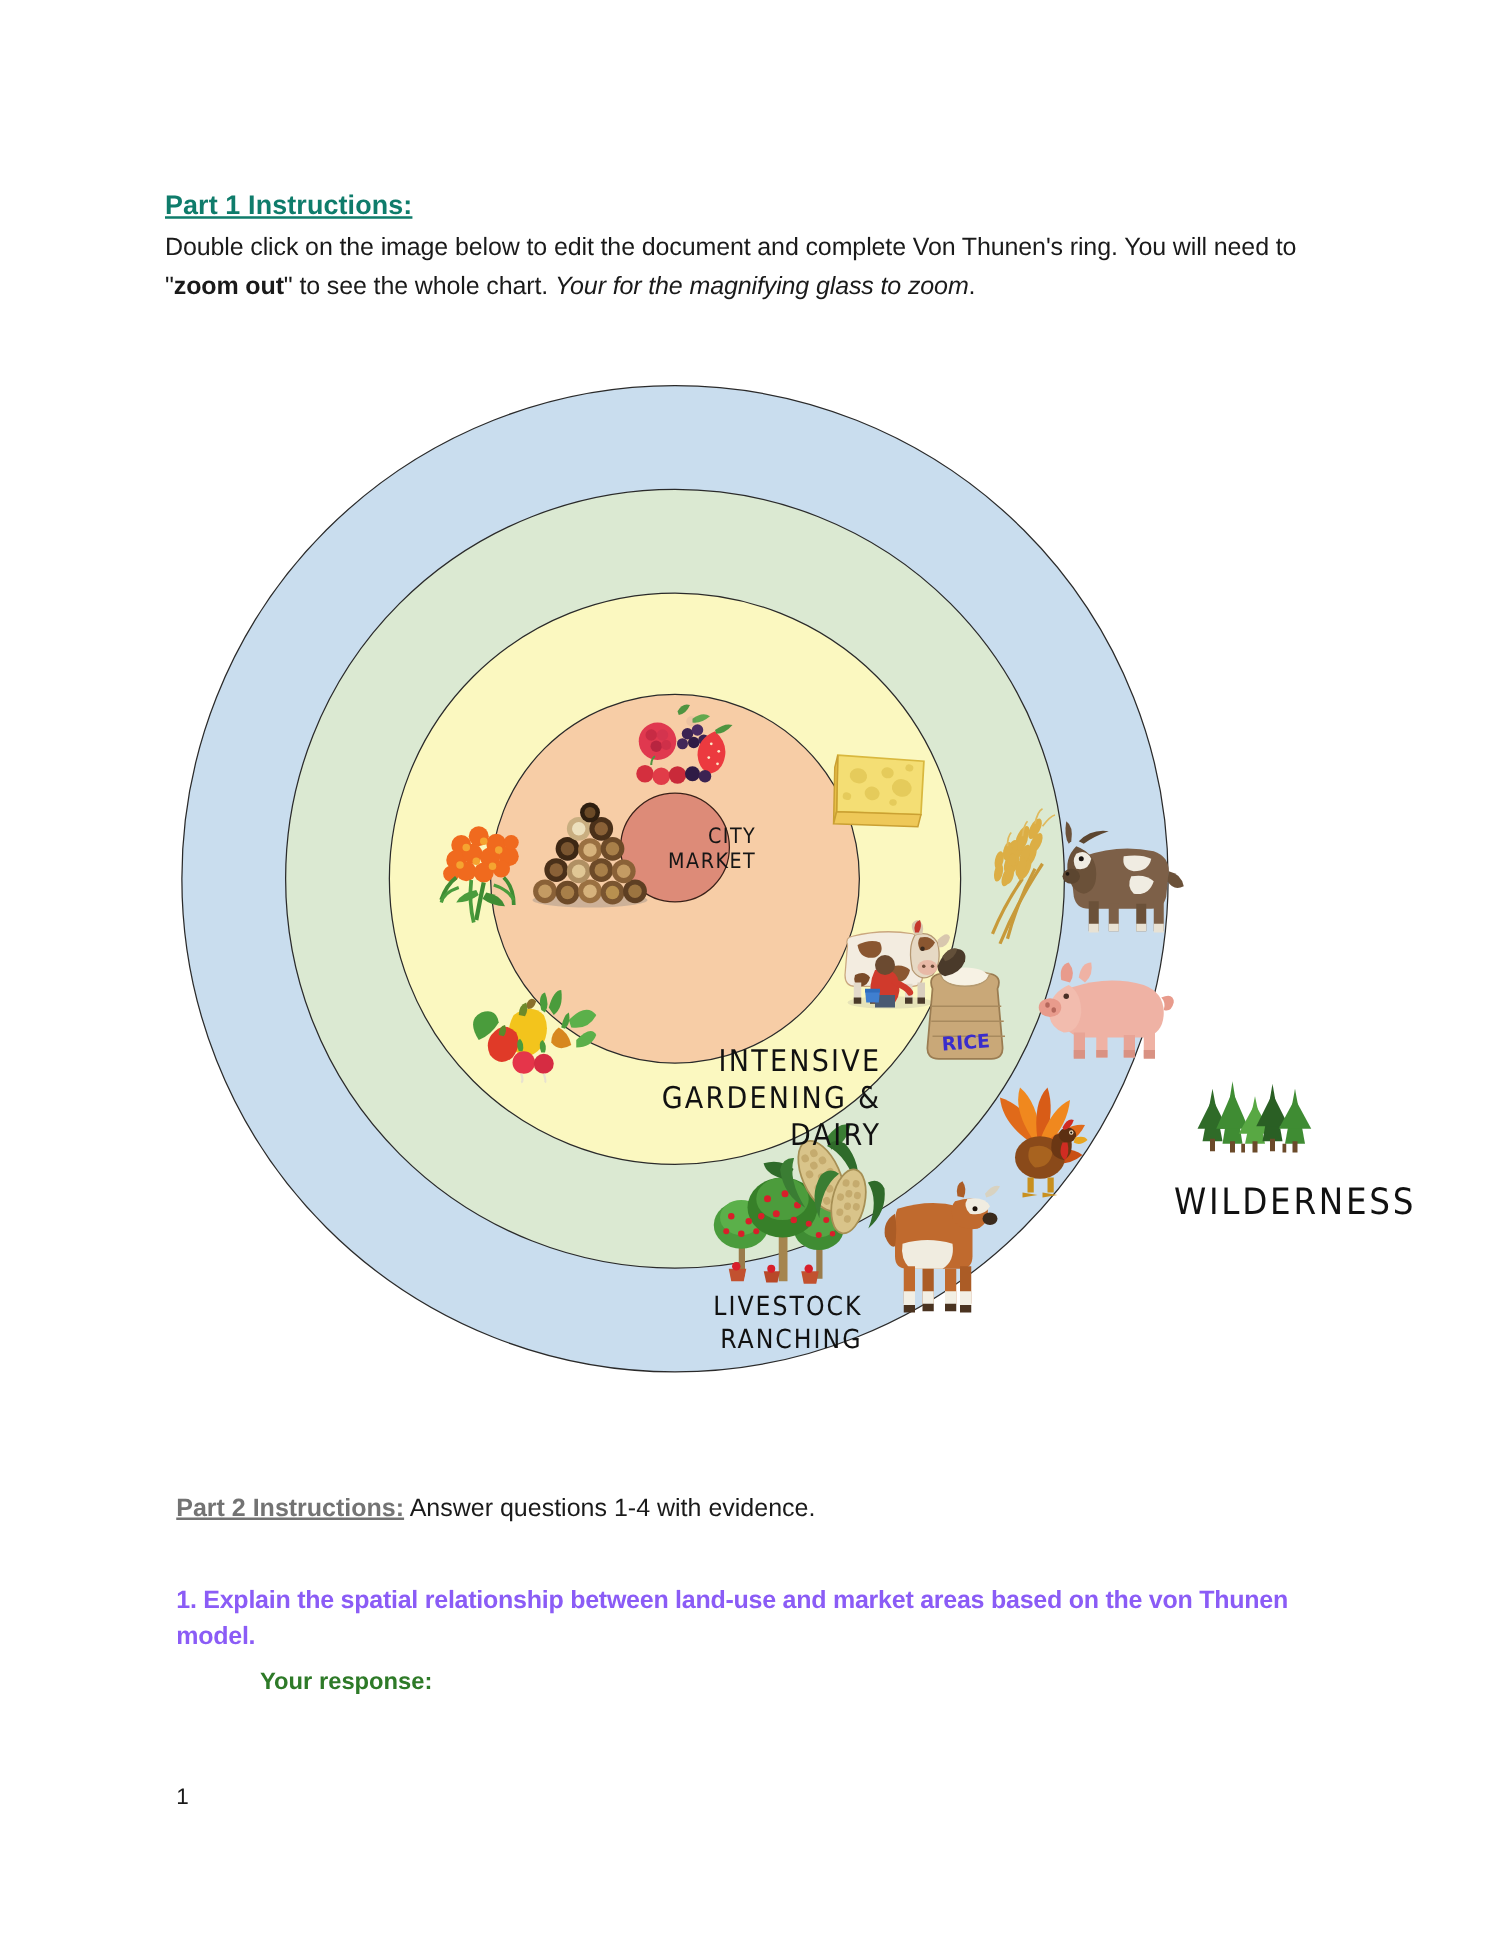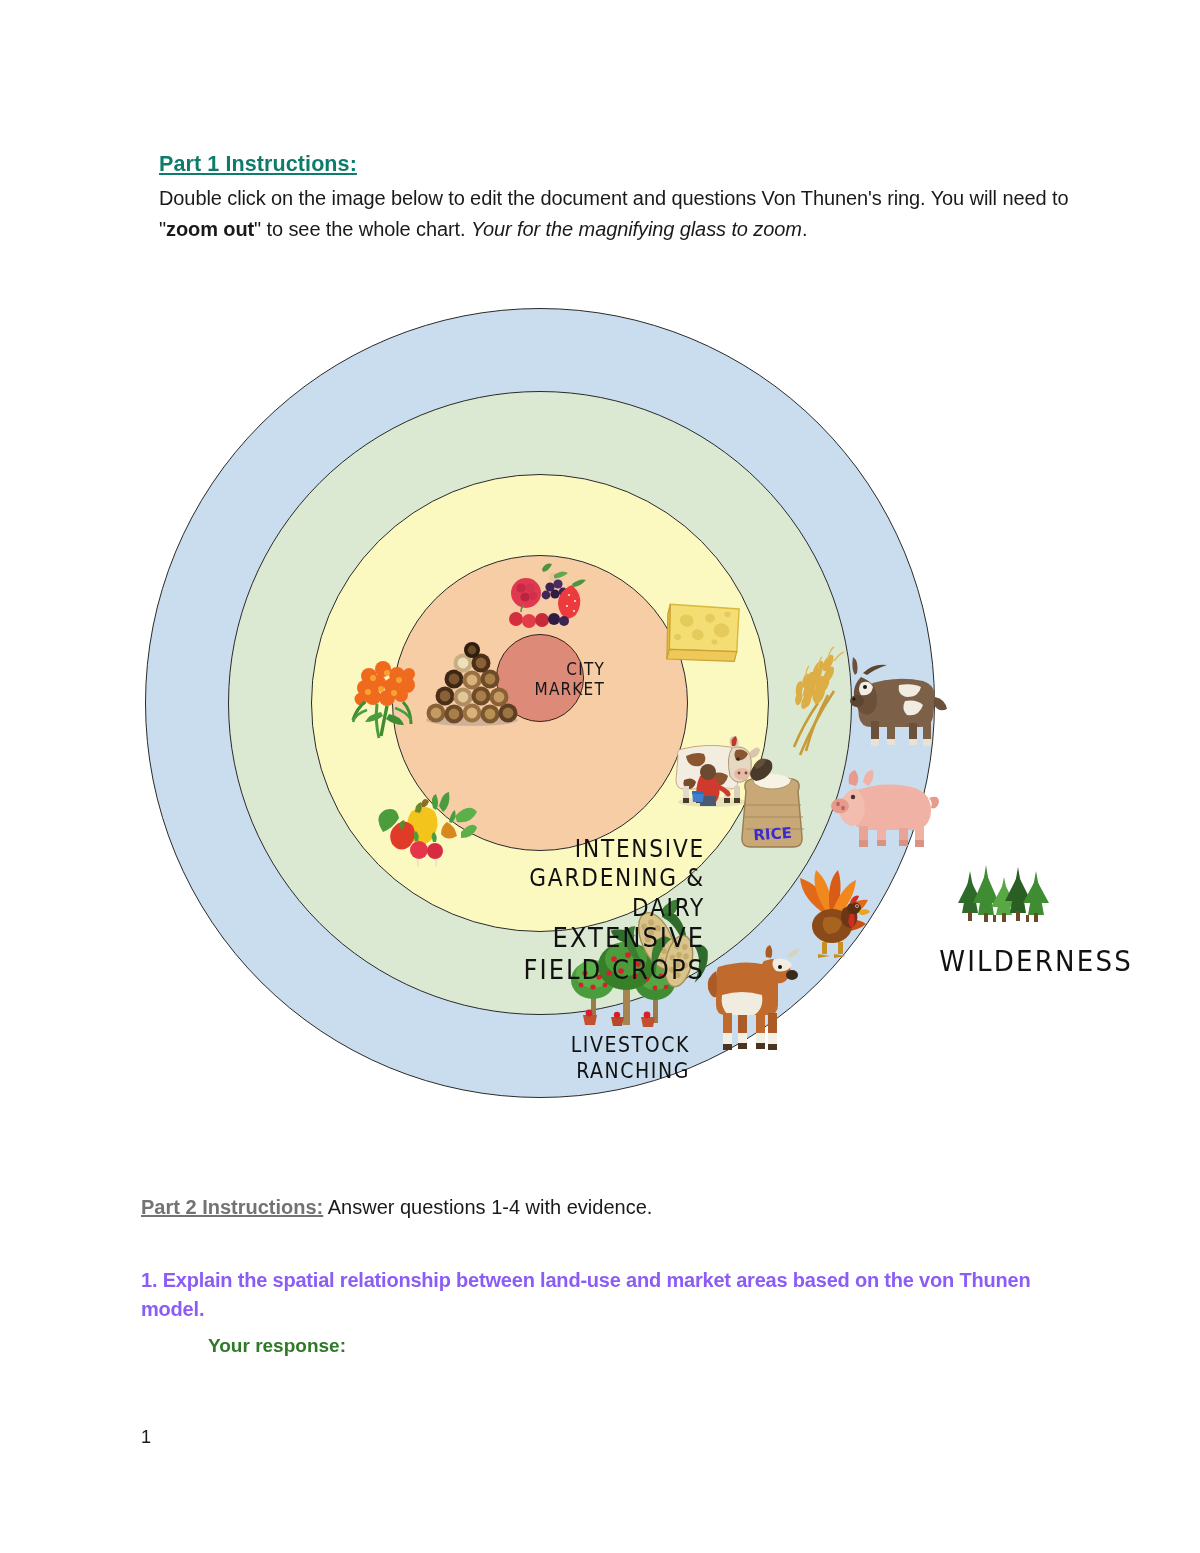--- a/index.html
+++ b/index.html
@@ -17,21 +17,21 @@
   .page {
     position: absolute;
     left: 0; top: 0;
     width: 1200px; height: 1553px;
     padding: 0;
   }
 
   
   .instructions-block {
     position: absolute;
-    left: 159px;
+    left: 132px;
     top: 150px;
     width: 920px;
   }
   .heading-underlined {
     color: #0f7c6b;
     font-size: 21.5px;
     font-weight: 700;
     text-decoration: underline;
     letter-spacing: 0.1px;
     line-height: 1.35;
@@ -202,21 +202,21 @@
     color: #1a1a1a;
   }
 </style>
 </head>
 <body>
 
 <div class="page">
 
   <div class="instructions-block">
     <span class="heading-underlined">Part 1 Instructions:</span>
-    <p class="para"><span>Double click on the image below to edit the document and questions Von Thunen's ring.</span>
+    <p class="para"><span>Double click on the image below to edit the document and complete Von Thunen's ring.</span>
       <span>You will need to "</span><b>zoom out</b><span>" to see the whole chart. </span><i>Your for the magnifying glass to</i>
       <i>zoom</i><span>.</span></p>
   </div>
 
   <div class="diagram">
 
     <div class="ring ring-livestock"></div>
     <div class="ring ring-extensive"></div>
     <div class="ring ring-intensive"></div>
     <div class="ring ring-forestry"></div>
@@ -670,22 +670,20 @@
           <rect x="78" y="78" width="3" height="7"></rect>
         </g>
       </svg>
     </div>
 
     <div class="ring-label lbl-city">City
 Market</div>
     <div class="ring-label lbl-intensive">Intensive
 Gardening &amp;
 Dairy</div>
-    <div class="ring-label lbl-extensive">Extensive
-Field Crops</div>
     <div class="ring-label lbl-livestock">Livestock
 Ranching</div>
     <div class="ring-label lbl-wilderness">Wilderness</div>
 
   </div>
 
   <div class="part2-block">
     <p class="part2-line"><span class="lead">Part 2 Instructions:</span><span> Answer questions 1-4 with evidence.</span></p>
   </div>
 

